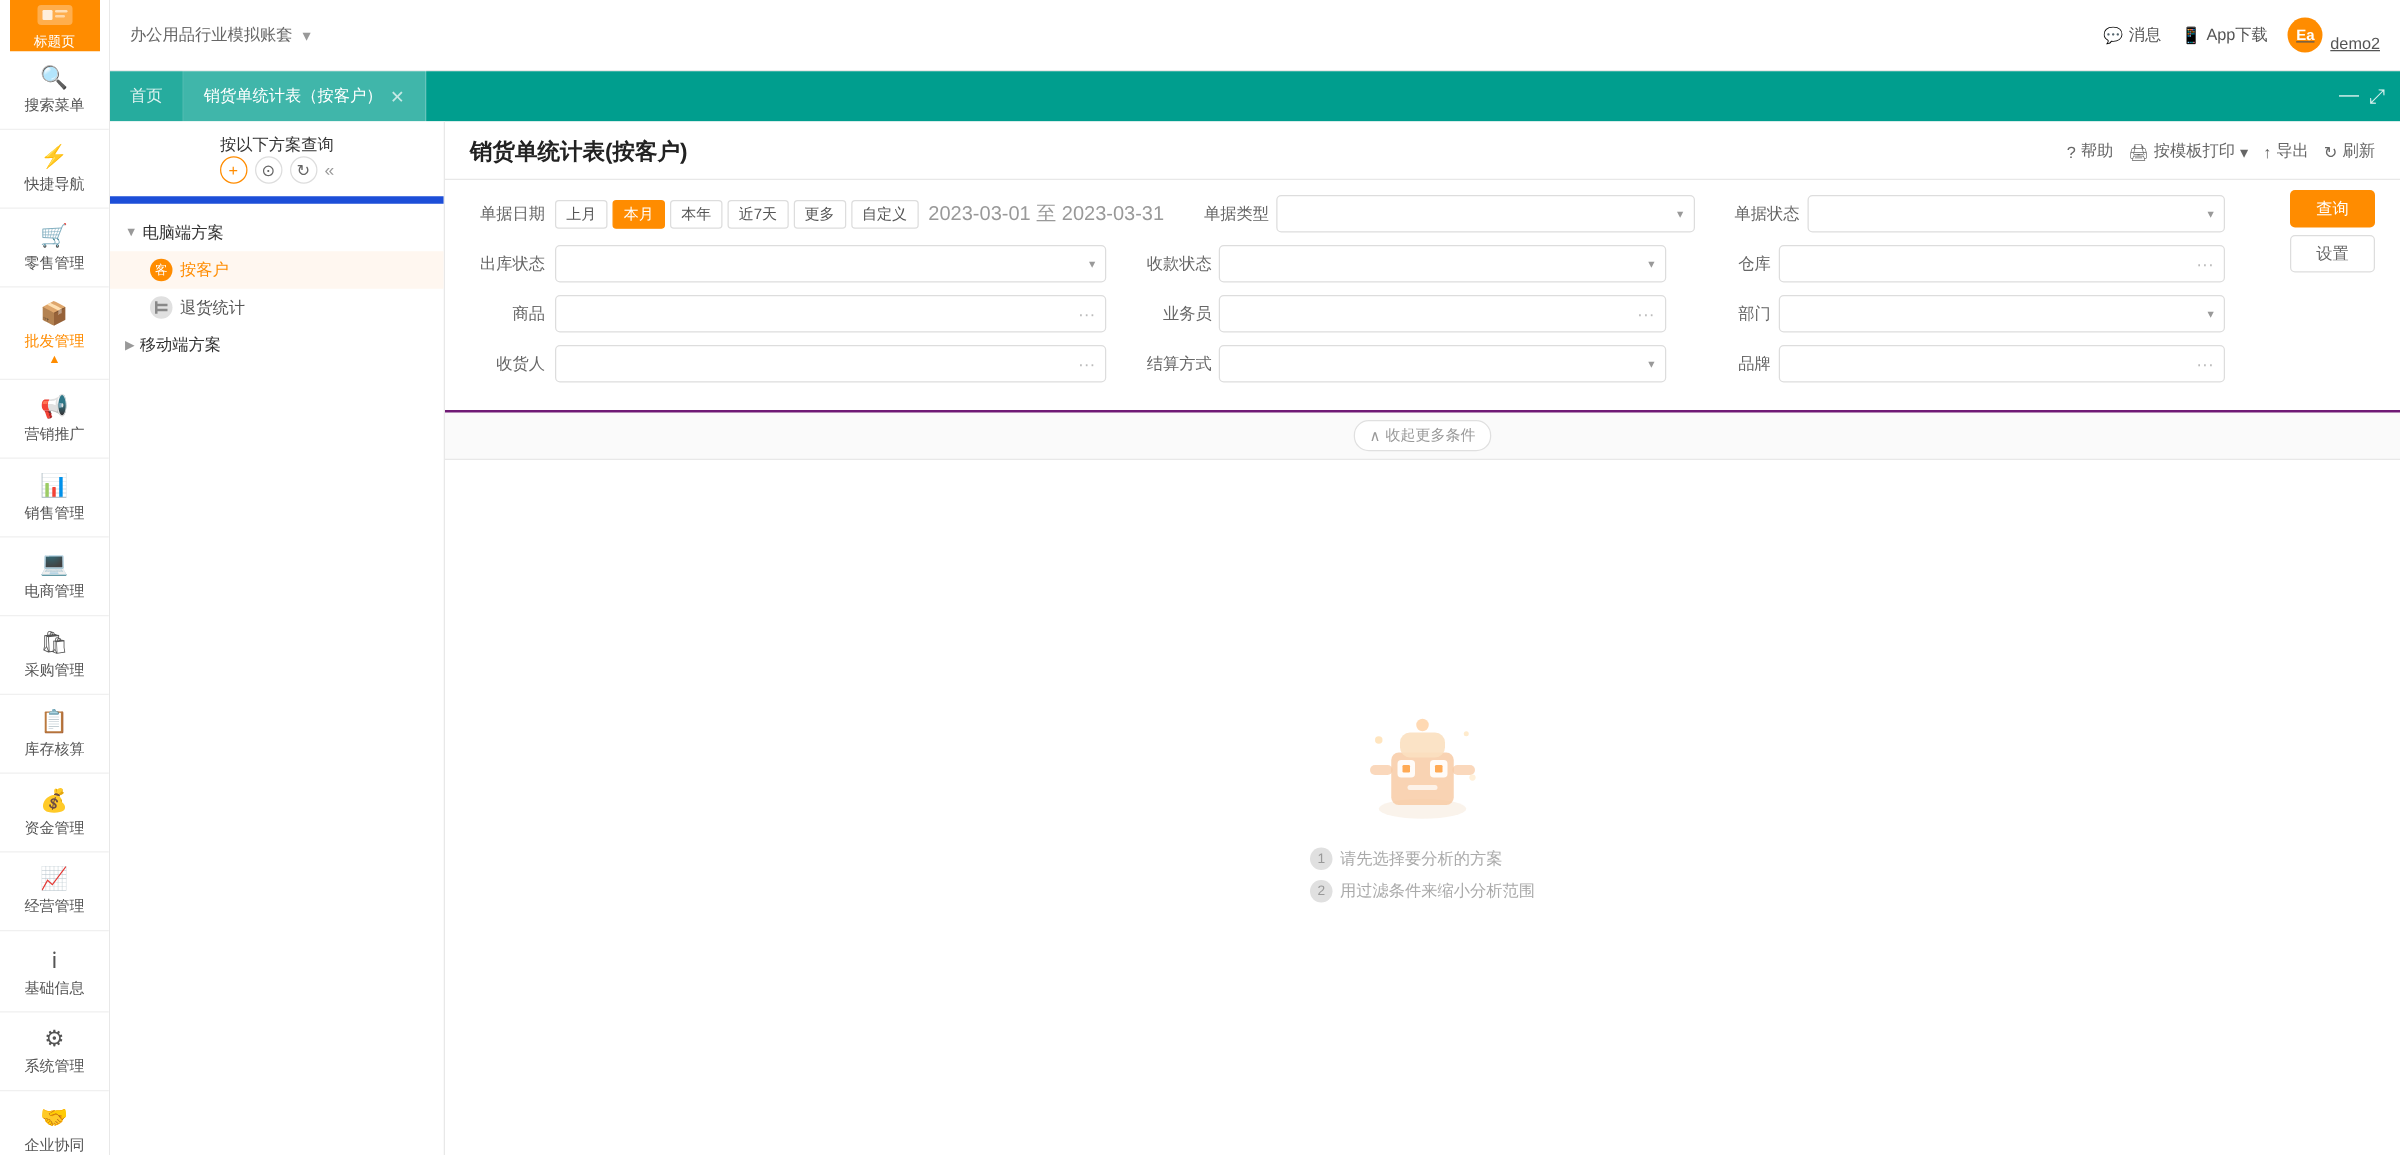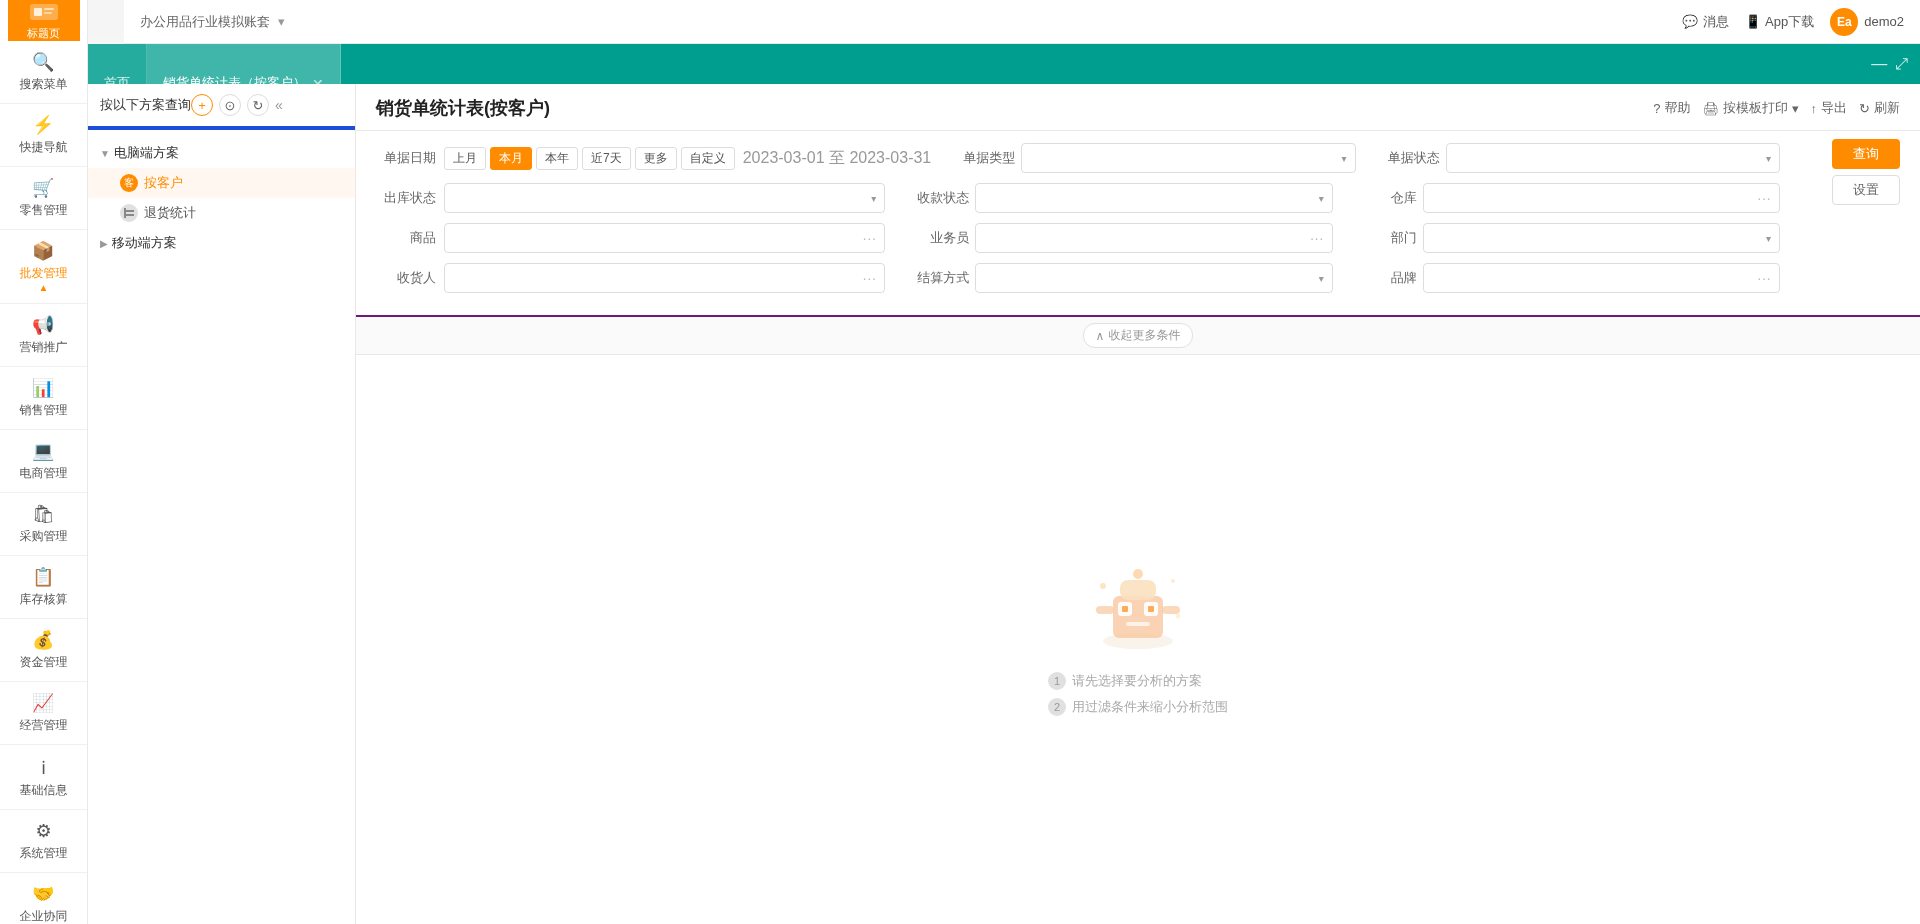--- a/index.html
+++ b/index.html
@@ -51,28 +51,27 @@
     .main {
       flex: 1;
       display: flex;
       flex-direction: column;
       height: 100%;
       overflow: hidden;
     }
 
     
     .header {
-      height: 44px;
+      height: 57px;
       background: #fff;
       display: flex;
       align-items: center;
       justify-content: space-between;
       padding: 0 16px;
       border-bottom: 1px solid #e8e8e8;
-      margin-left: 36px;
     }
     .header-left {
       display: flex;
       align-items: center;
       gap: 8px;
       color: #666;
       font-size: 13px;
     }
     .header-right {
       display: flex;
@@ -105,21 +104,21 @@
       height: 40px;
       background: #009e8e;
       display: flex;
       align-items: center;
       padding: 0 0;
     }
     .tab-item {
       height: 56px;
       padding: 0 16px;
       display: flex;
-      align-items: flex-end;
+      align-items: center;
       gap: 6px;
       cursor: pointer;
       color: rgba(255,255,255,0.85);
       font-size: 13px;
       border-right: 1px solid rgba(255,255,255,0.2);
     }
     .tab-item.home {
       background: rgba(255,255,255,0.15);
     }
     .tab-item.active-tab {
@@ -157,22 +156,23 @@
       background: #fff;
       border-right: 1px solid #e8e8e8;
       display: flex;
       flex-direction: column;
       overflow-y: auto;
     }
     .scheme-header {
       padding: 10px 12px;
       display: flex;
       align-items: center;
-      justify-content: flex-start;
-      border-bottom: 4px solid #1d4ed8;
+      justify-content: flex-end;
+      border-bottom: 6px solid #1d4ed8;
+      flex-direction: column;
     }
     .scheme-title {
       font-size: 13px;
       color: #333;
       font-weight: 500;
     }
     .scheme-actions {
       display: flex;
       align-items: center;
       gap: 6px;
@@ -518,21 +518,21 @@
     </div>
     <div class="header-right">
       <div class="header-btn">
         <span>💬</span>
         <span>消息</span>
       </div>
       <div class="header-btn">
         <span>📱</span>
         <span>App下载</span>
       </div>
-      <div class="header-btn" style="display:flex;align-items:center;gap:6px;">
+      <div class="header-btn" style="display:flex;align-items:flex-end;gap:6px;text-decoration:underline;">
         <div class="user-avatar">Ea</div>
         <span>demo2</span>
       </div>
     </div>
   </div>
 
   <div class="tabbar">
     <div class="tab-item home">
       <span>首页</span>
     </div>

